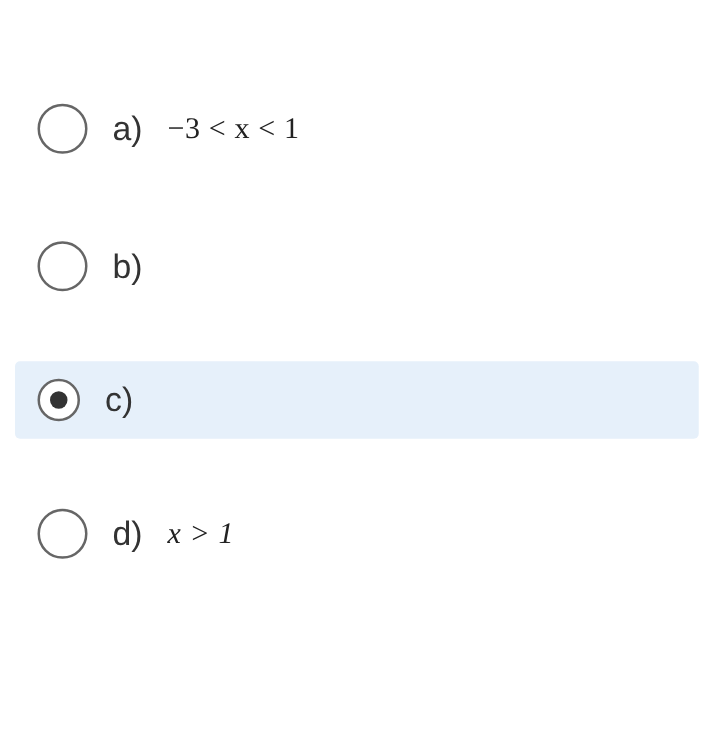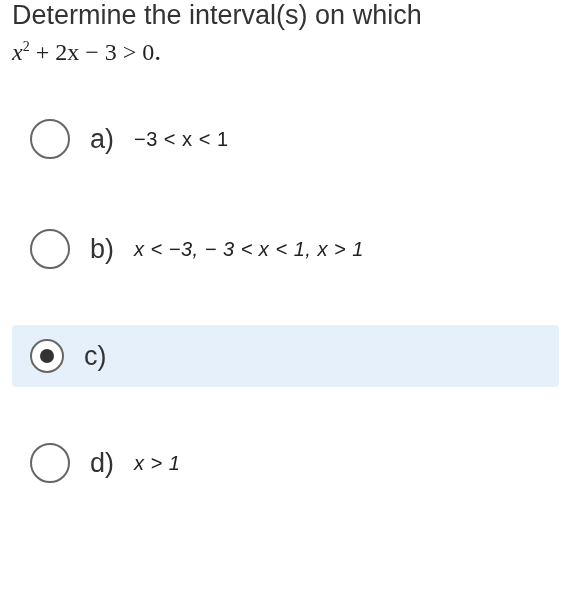--- a/index.html
+++ b/index.html
@@ -76,58 +76,54 @@
     left: 50%;
     transform: translate(-50%, -50%);
   }
   .option-label {
     font-size: 27px;
     color: #333;
     margin-right: 10px;
     min-width: 34px;
   }
   .option-math {
-    font-family: Liberation Sans, sans-serif;
-    font-size: 20px;
+    font-family: Liberation Serif, serif;
+    font-size: 24px;
     font-style: italic;
     color: #222;
     letter-spacing: 0.5px;
   }
   .option-math .op {
     font-style: normal;
   }
   .period {
     font-size: 28px;
     font-style: normal;
   }
 </style>
 </head>
 <body>
 
 <div class="container">
 
   <div class="question-text">
-    <span>Determine the interval(s) on which</span><br>
-    <span class="math-inline">
-      <span>x</span><span class="sup">2</span><span class="op"> + 2x − 3 &gt; 0</span><span class="period">.</span>
-    </span>
+    <br>
   </div>
 
   <div class="options">
 
     <div class="option-row">
       <div class="radio large"></div>
       <span class="option-label">a)</span>
       <span class="option-math"><span class="op">−3 &lt; x &lt; 1</span></span>
     </div>
 
     <div class="option-row">
       <div class="radio large"></div>
       <span class="option-label">b)</span>
-      <span class="option-math"><span>x &lt; −3, − 3 &lt; x &lt; 1, x &gt; 1</span></span>
     </div>
 
     <div class="option-row selected">
       <div class="radio selected-dot"></div>
       <span class="option-label">c)</span>
     </div>
 
     <div class="option-row">
       <div class="radio large"></div>
       <span class="option-label">d)</span>

